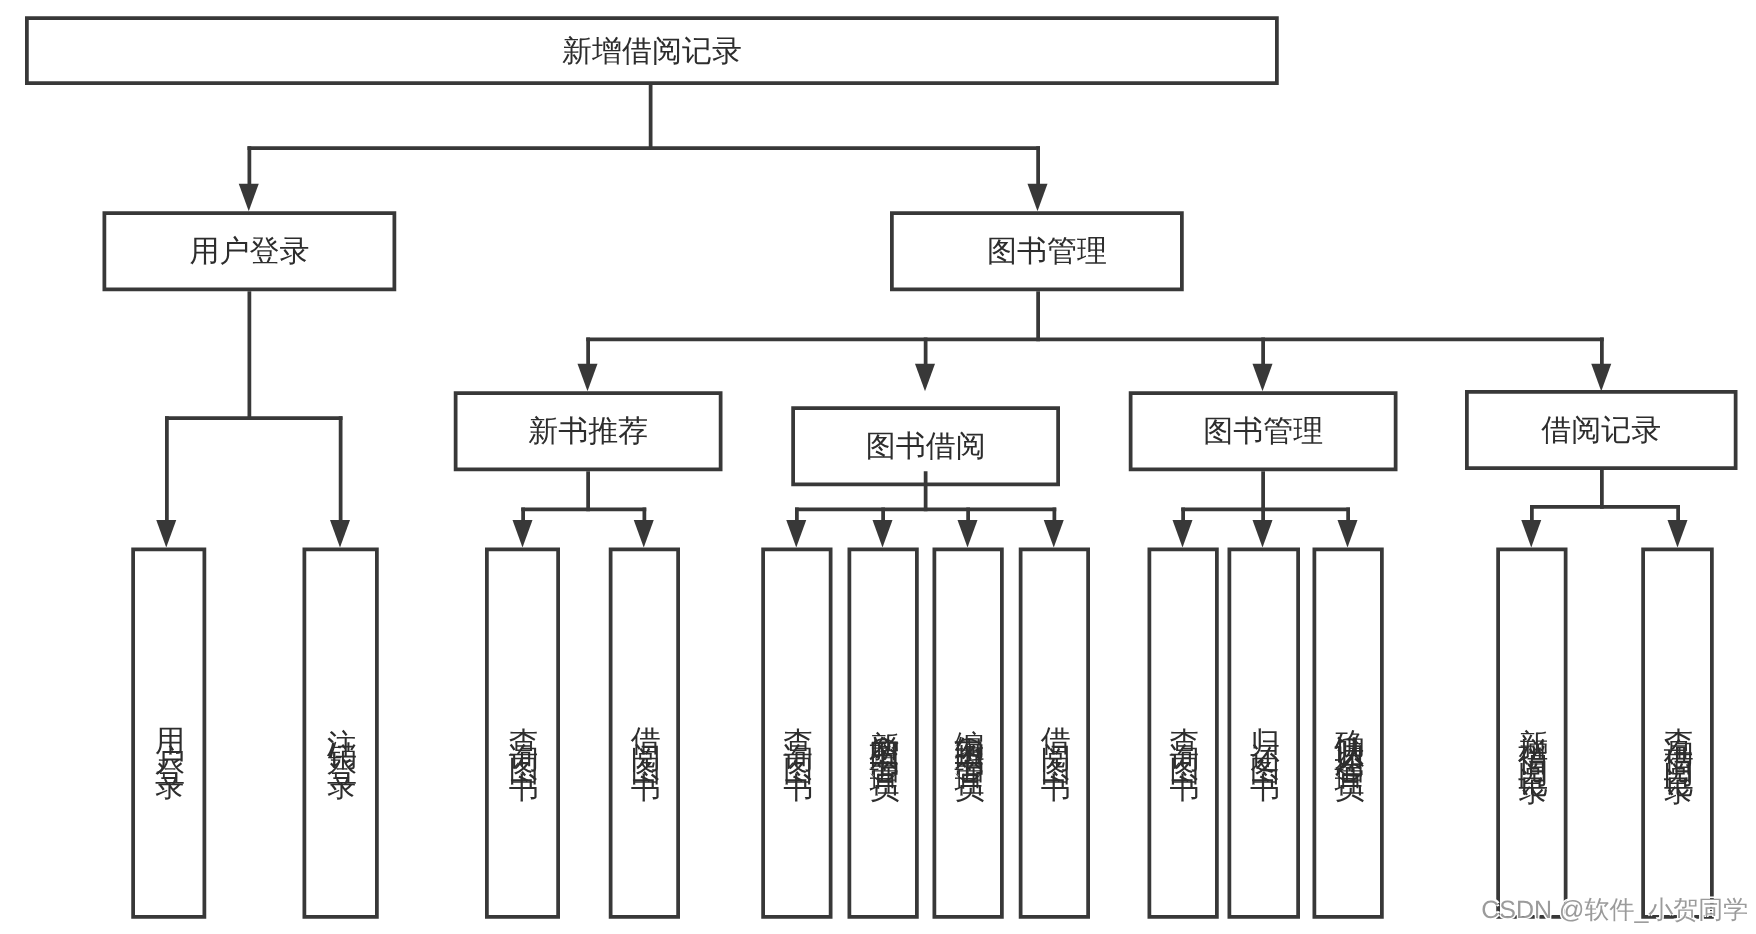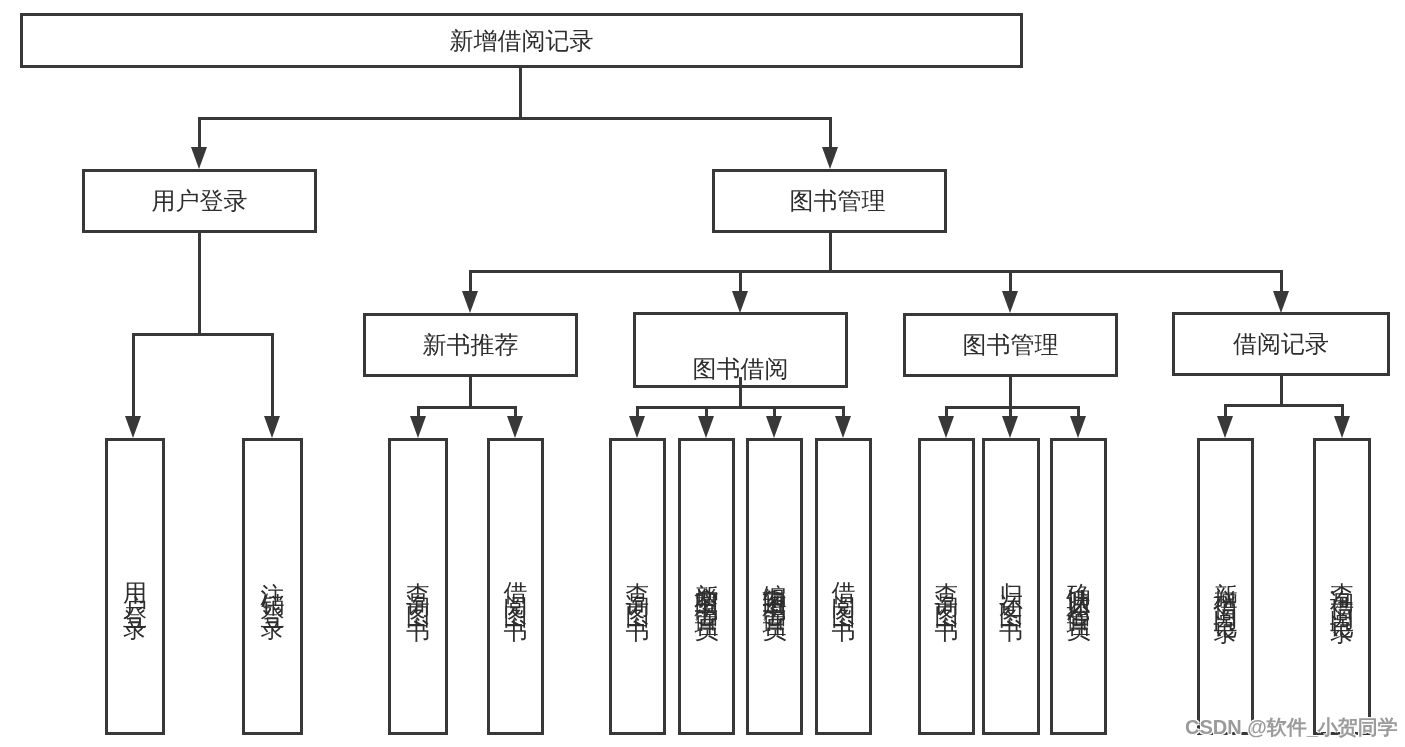--- a/index.html
+++ b/index.html
@@ -56,21 +56,20 @@
   }
   .watermark{
     position:absolute;
     left:1185px;
     top:714px;
     font-size:20px;
     color:var(--wm);
     white-space:nowrap;
     z-index:5;
     text-shadow:-1px -1px 0 #fff,1px -1px 0 #fff,-1px 1px 0 #fff,1px 1px 0 #fff;
-    font-weight:bold;
   }
 </style>
 </head>
 <body>
 
 <div class="canvas">
 
   <div class="node" style="left:20px;top:13px;width:1003px;height:55px;">
     <span>新增借阅记录</span>
   </div>
@@ -103,21 +102,21 @@
   <div class="vline" style="left:739px;top:270px;height:23px;"></div>
   <div class="arrow" style="left:732px;top:291px;"></div>
   <div class="vline" style="left:1009px;top:270px;height:23px;"></div>
   <div class="arrow" style="left:1002px;top:291px;"></div>
   <div class="vline" style="left:1280px;top:270px;height:23px;"></div>
   <div class="arrow" style="left:1273px;top:291px;"></div>
 
   <div class="node" style="left:363px;top:313px;width:215px;height:64px;">
     <span>新书推荐</span>
   </div>
-  <div class="node" style="left:633px;top:312px;width:215px;height:76px;align-items:flex-end;">
+  <div class="node" style="left:633px;top:325px;width:215px;height:64px;">
     <span>图书借阅</span>
   </div>
   <div class="node" style="left:903px;top:313px;width:215px;height:64px;">
     <span>图书管理</span>
   </div>
   <div class="node" style="left:1172px;top:312px;width:218px;height:64px;">
     <span>借阅记录</span>
   </div>
 
   <div class="vline" style="left:469px;top:377px;height:32px;"></div>

